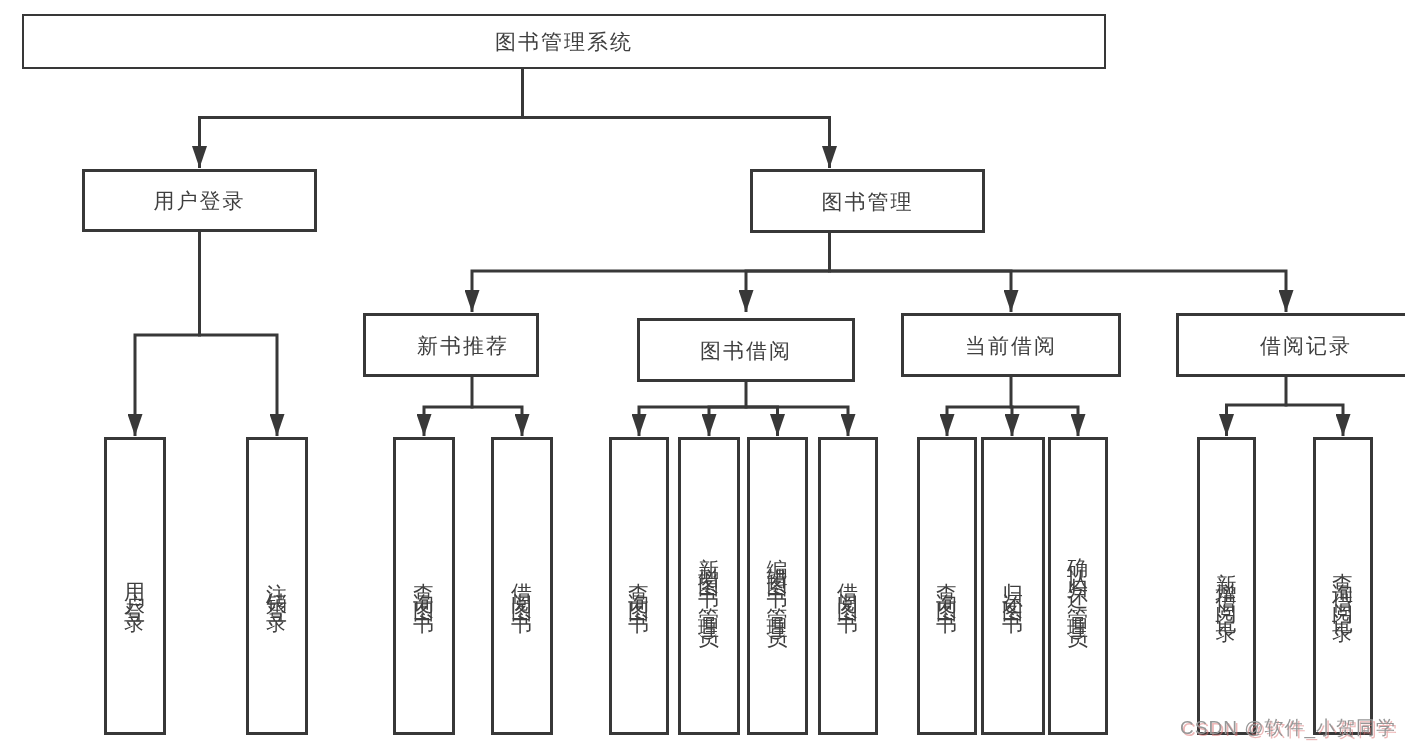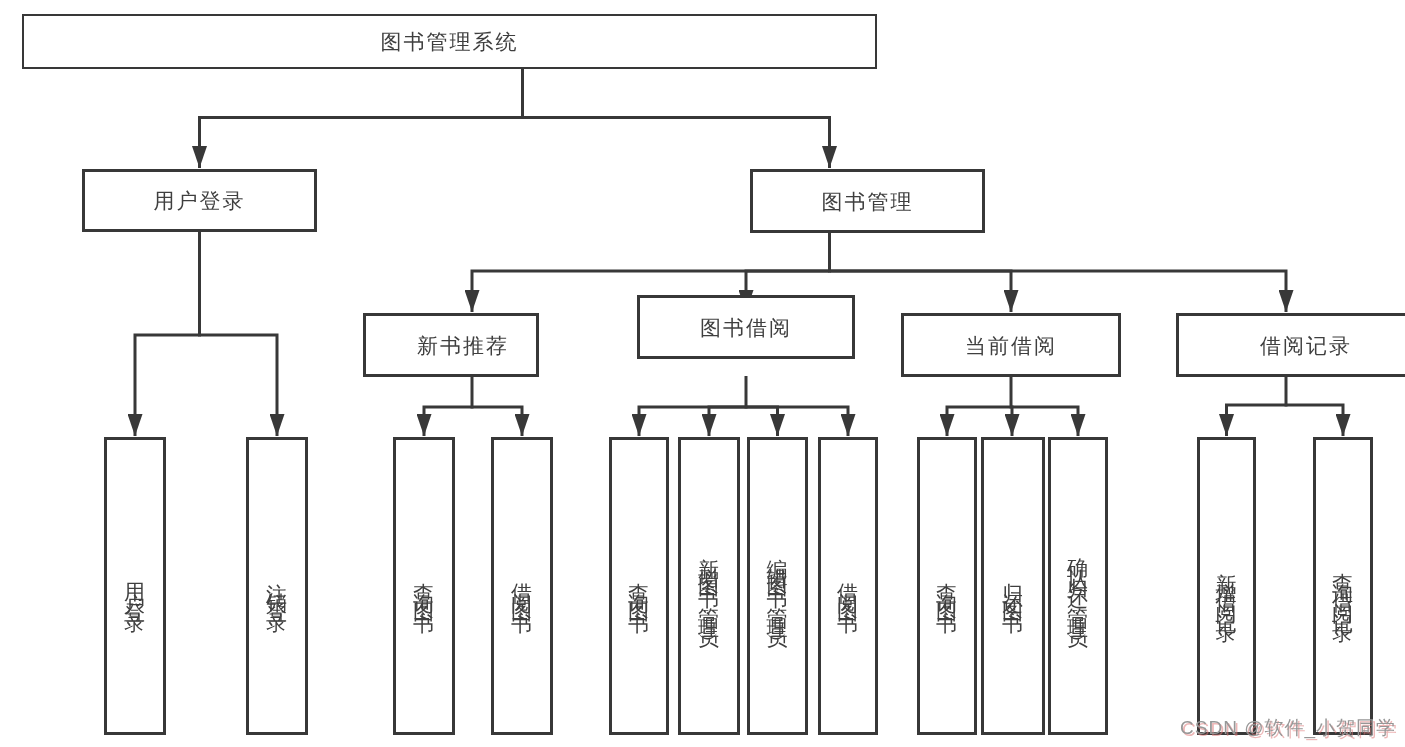--- a/index.html
+++ b/index.html
@@ -86,35 +86,35 @@
       <path d="M1011,407 H947 V436" marker-end="url(#arrow)"></path>
       <path d="M1011,407 H1012 V436" marker-end="url(#arrow)"></path>
       <path d="M1011,407 H1078 V436" marker-end="url(#arrow)"></path>
 
       <path d="M1286,377 V406.5"></path>
       <path d="M1286,405 H1226.5 V436" marker-end="url(#arrow)"></path>
       <path d="M1286,405 H1343 V436" marker-end="url(#arrow)"></path>
     </g>
   </svg>
 
-  <div class="node hbox rootbox" style="left:22px;top:14px;width:855px;height:55px;">
+  <div class="node hbox rootbox" style="left:22px;top:14px;width:1084px;height:55px;">
     <span>图书管理系统</span>
   </div>
 
   <div class="node hbox" style="left:82px;top:169px;width:235px;height:63px;">
     <span>用户登录</span>
   </div>
   <div class="node hbox" style="left:712px;top:169px;width:235px;height:64px;margin-left:38px;">
     <span>图书管理</span>
   </div>
 
   <div class="node hbox" style="left:363px;top:313px;width:176px;height:64px;padding-left:24px;">
     <span>新书推荐</span>
   </div>
-  <div class="node hbox" style="left:637px;top:295px;width:218px;height:64px;">
+  <div class="node hbox" style="left:637px;top:318px;width:218px;height:64px;">
     <span>图书借阅</span>
   </div>
   <div class="node hbox" style="left:901px;top:313px;width:220px;height:64px;">
     <span>当前借阅</span>
   </div>
   <div class="node hbox" style="left:1176px;top:313px;width:260px;height:64px;">
     <span>借阅记录</span>
   </div>
 
   <div class="node vbox" style="left:104px;width:62px;">

